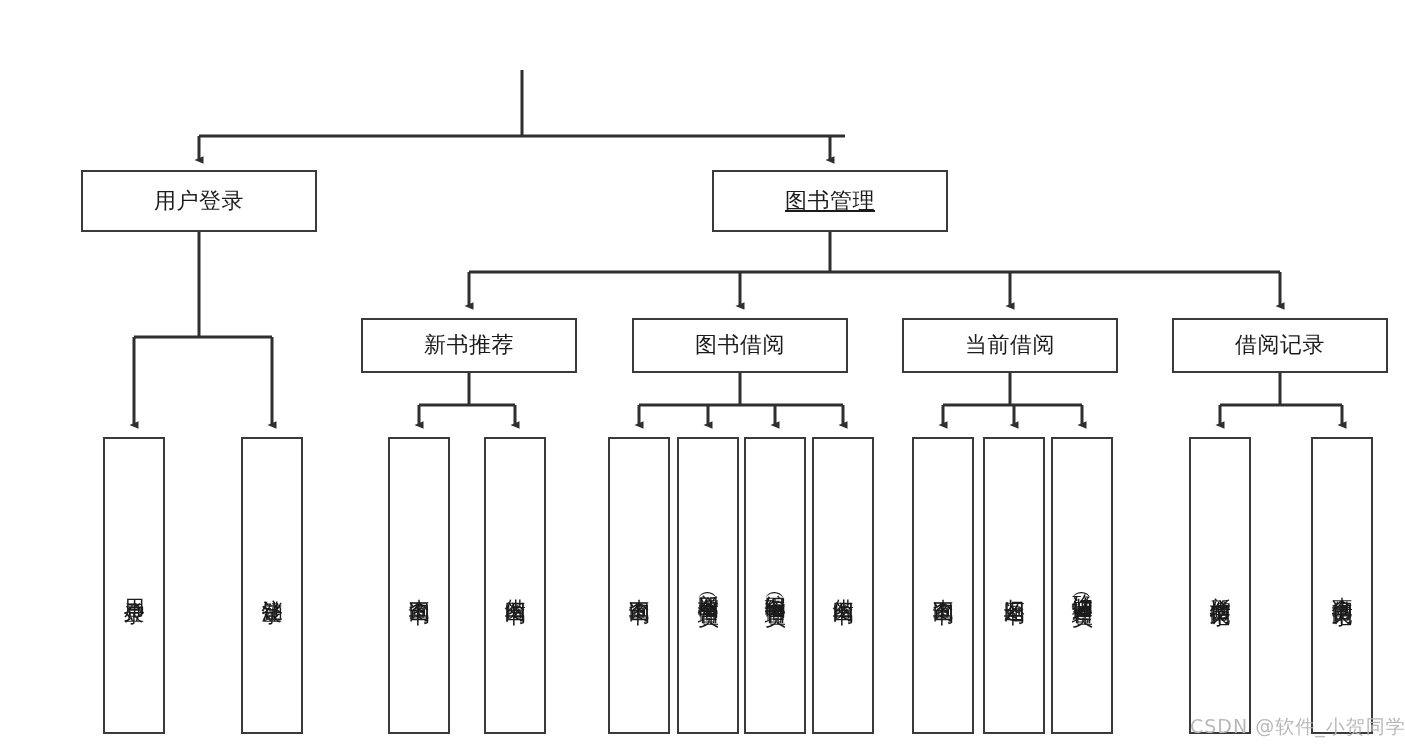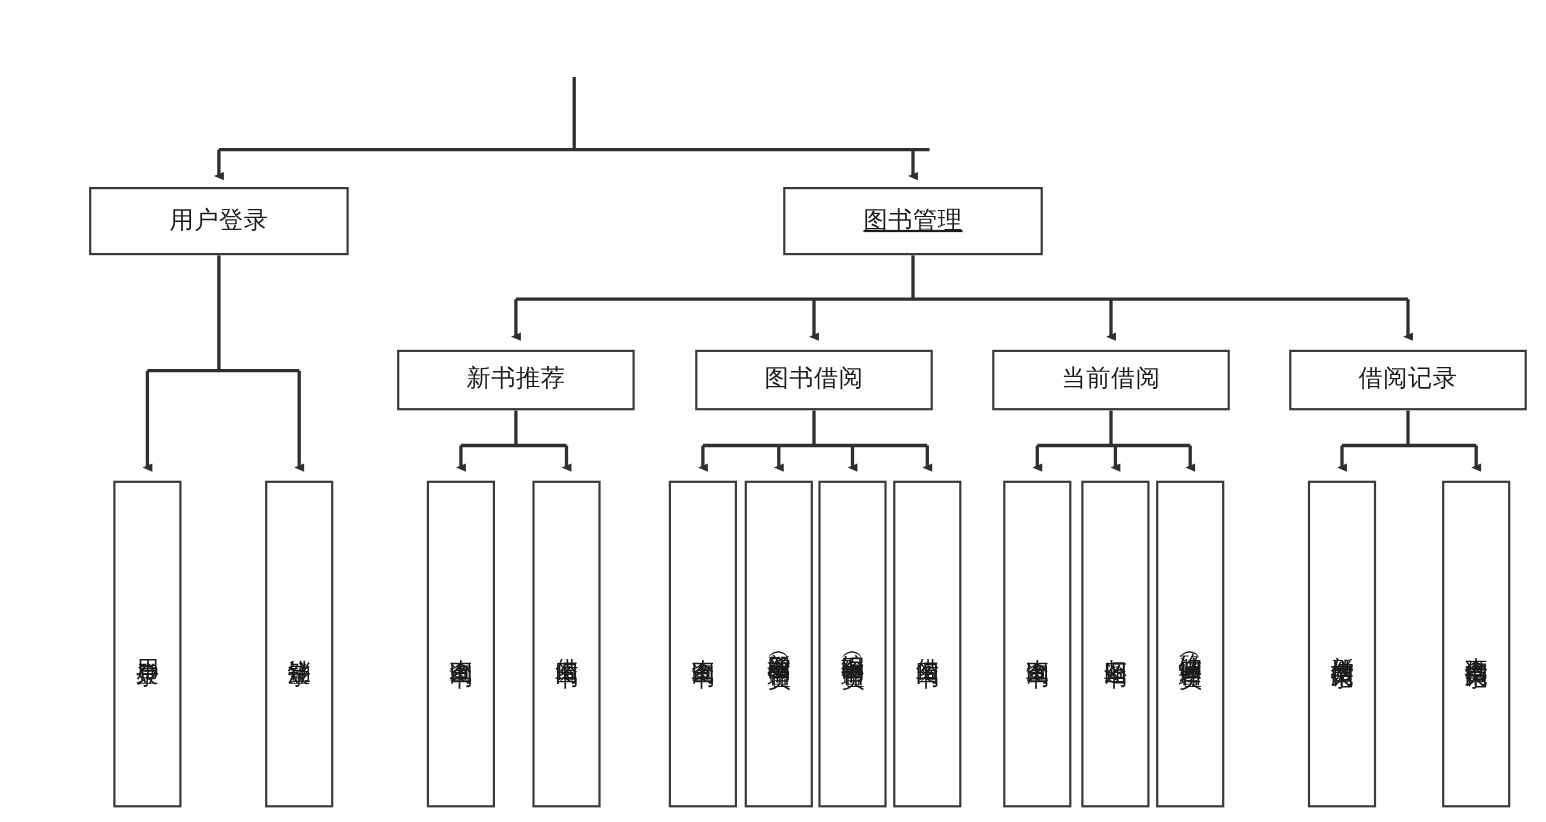--- a/index.html
+++ b/index.html
@@ -190,14 +190,15 @@
   <div class="node vert" id="node-leaf-10" style="left: 1051px; top: 437px; width: 62px; height: 297px;">
     <span class="vtext">确认归还（管理员）</span>
   </div>
   <div class="node vert" id="node-leaf-11" style="left: 1189px; top: 437px; width: 62px; height: 297px;">
     <span class="vtext">新增借阅记录</span>
   </div>
   <div class="node vert" id="node-leaf-12" style="left: 1311px; top: 437px; width: 62px; height: 297px;">
     <span class="vtext">查询借阅记录</span>
   </div>
 
+  <div class="watermark" id="watermark" style="left: 1190px; top: 714px;">CSDN @软件_小贺同学</div>
 
 </div>
 
 </body></html>

